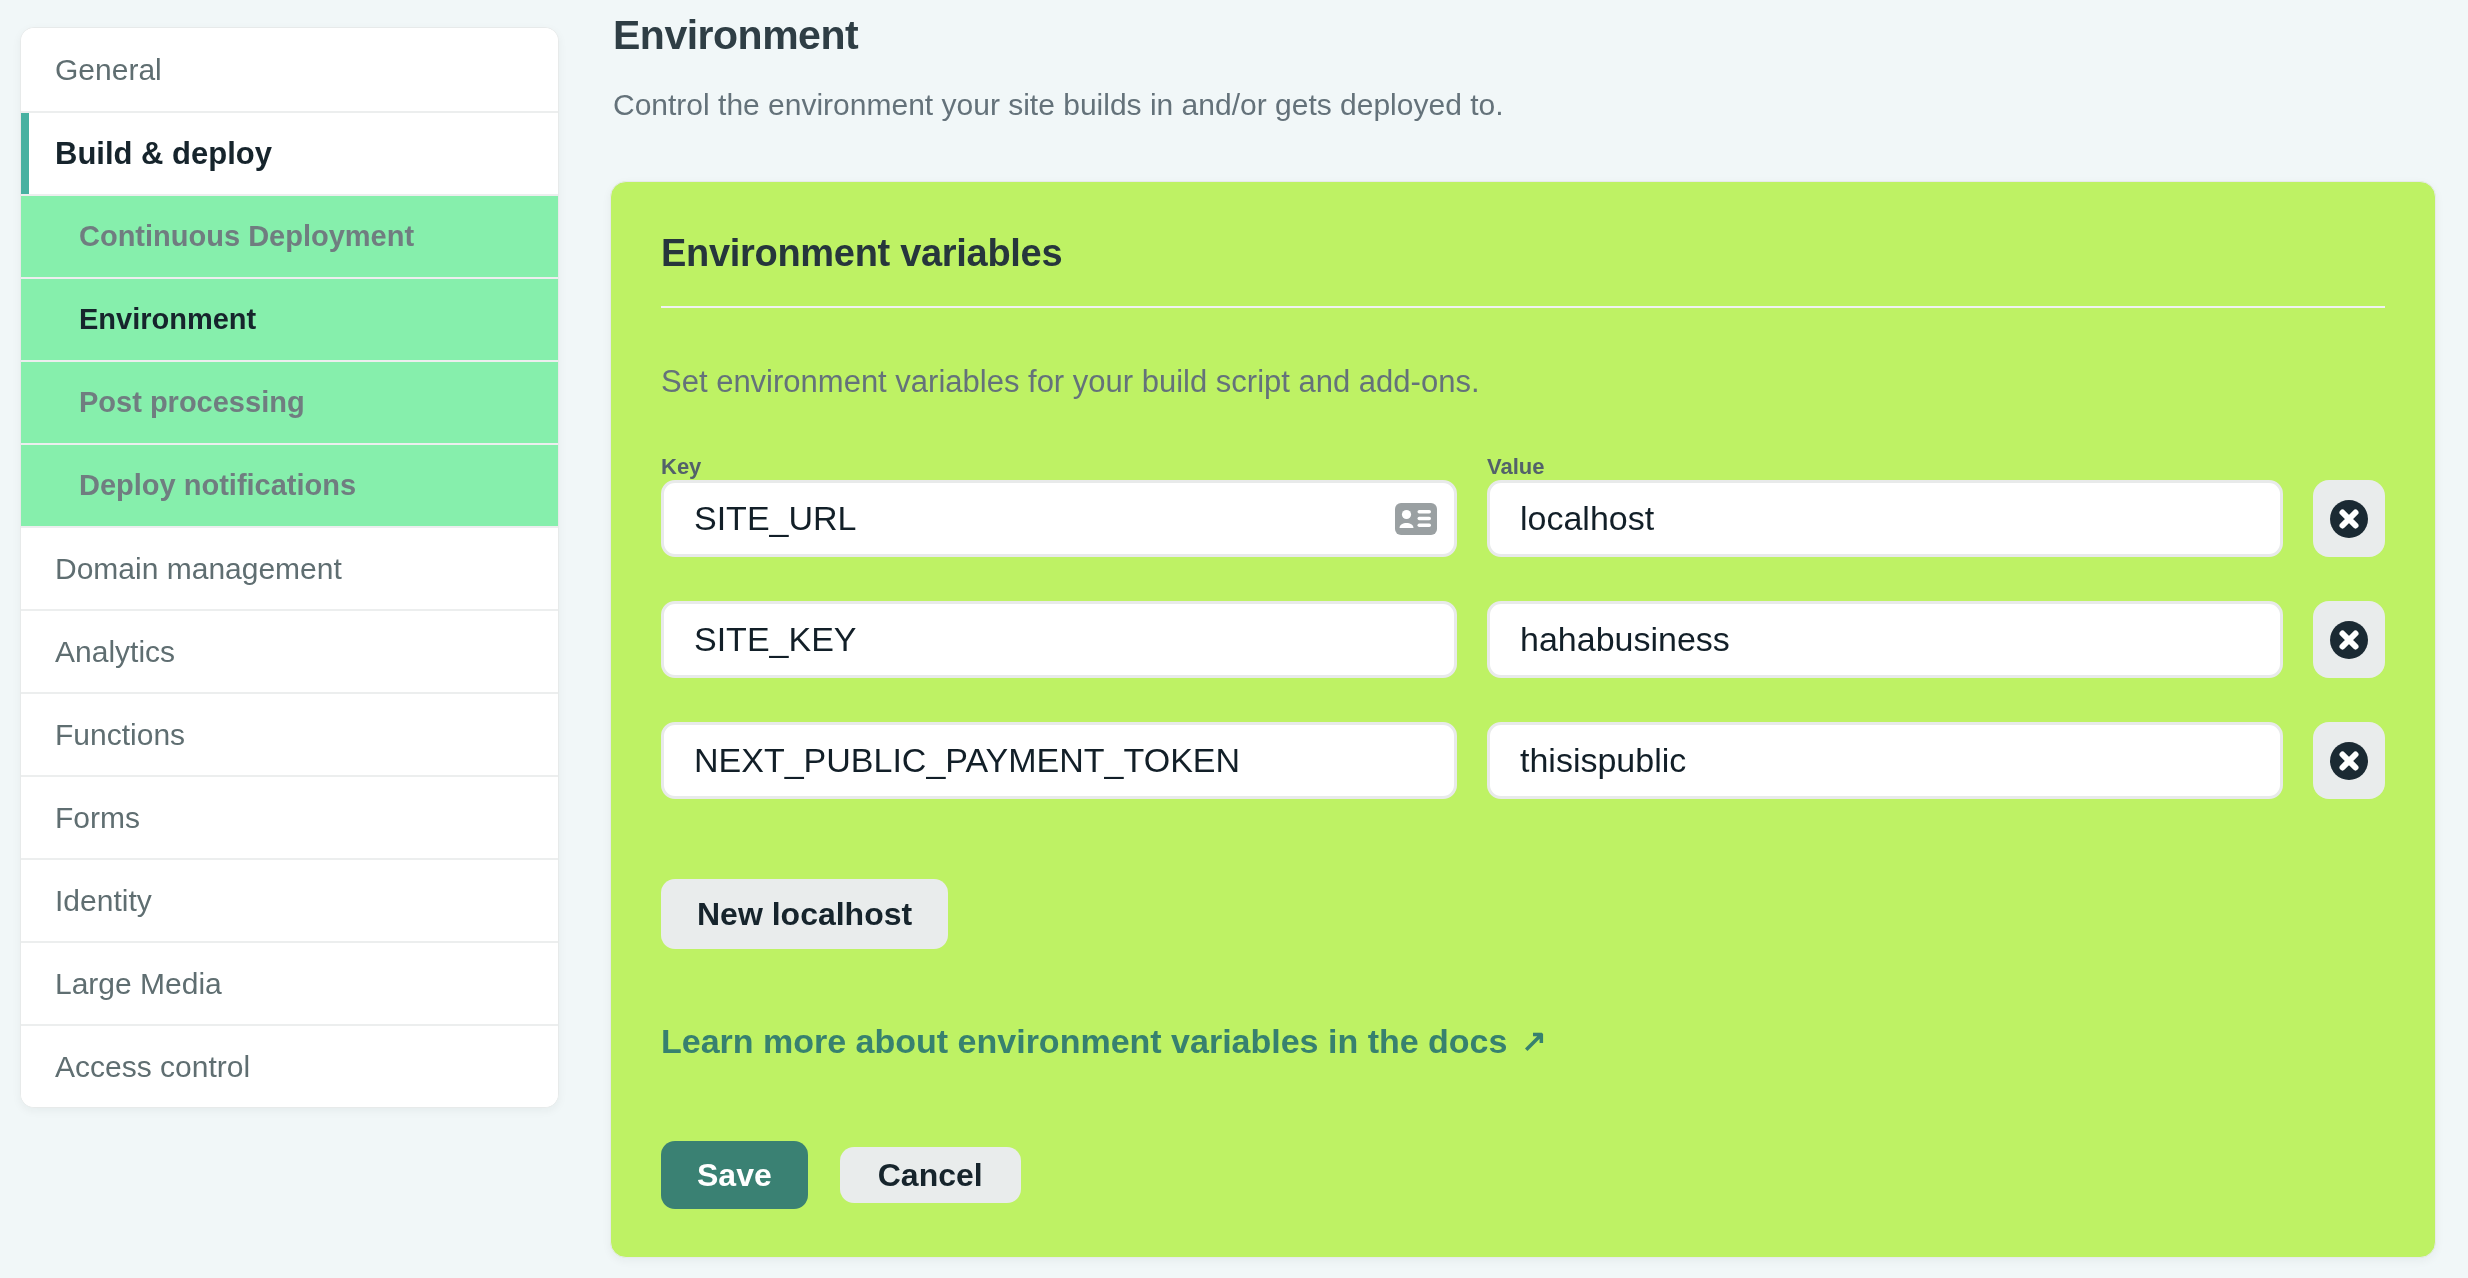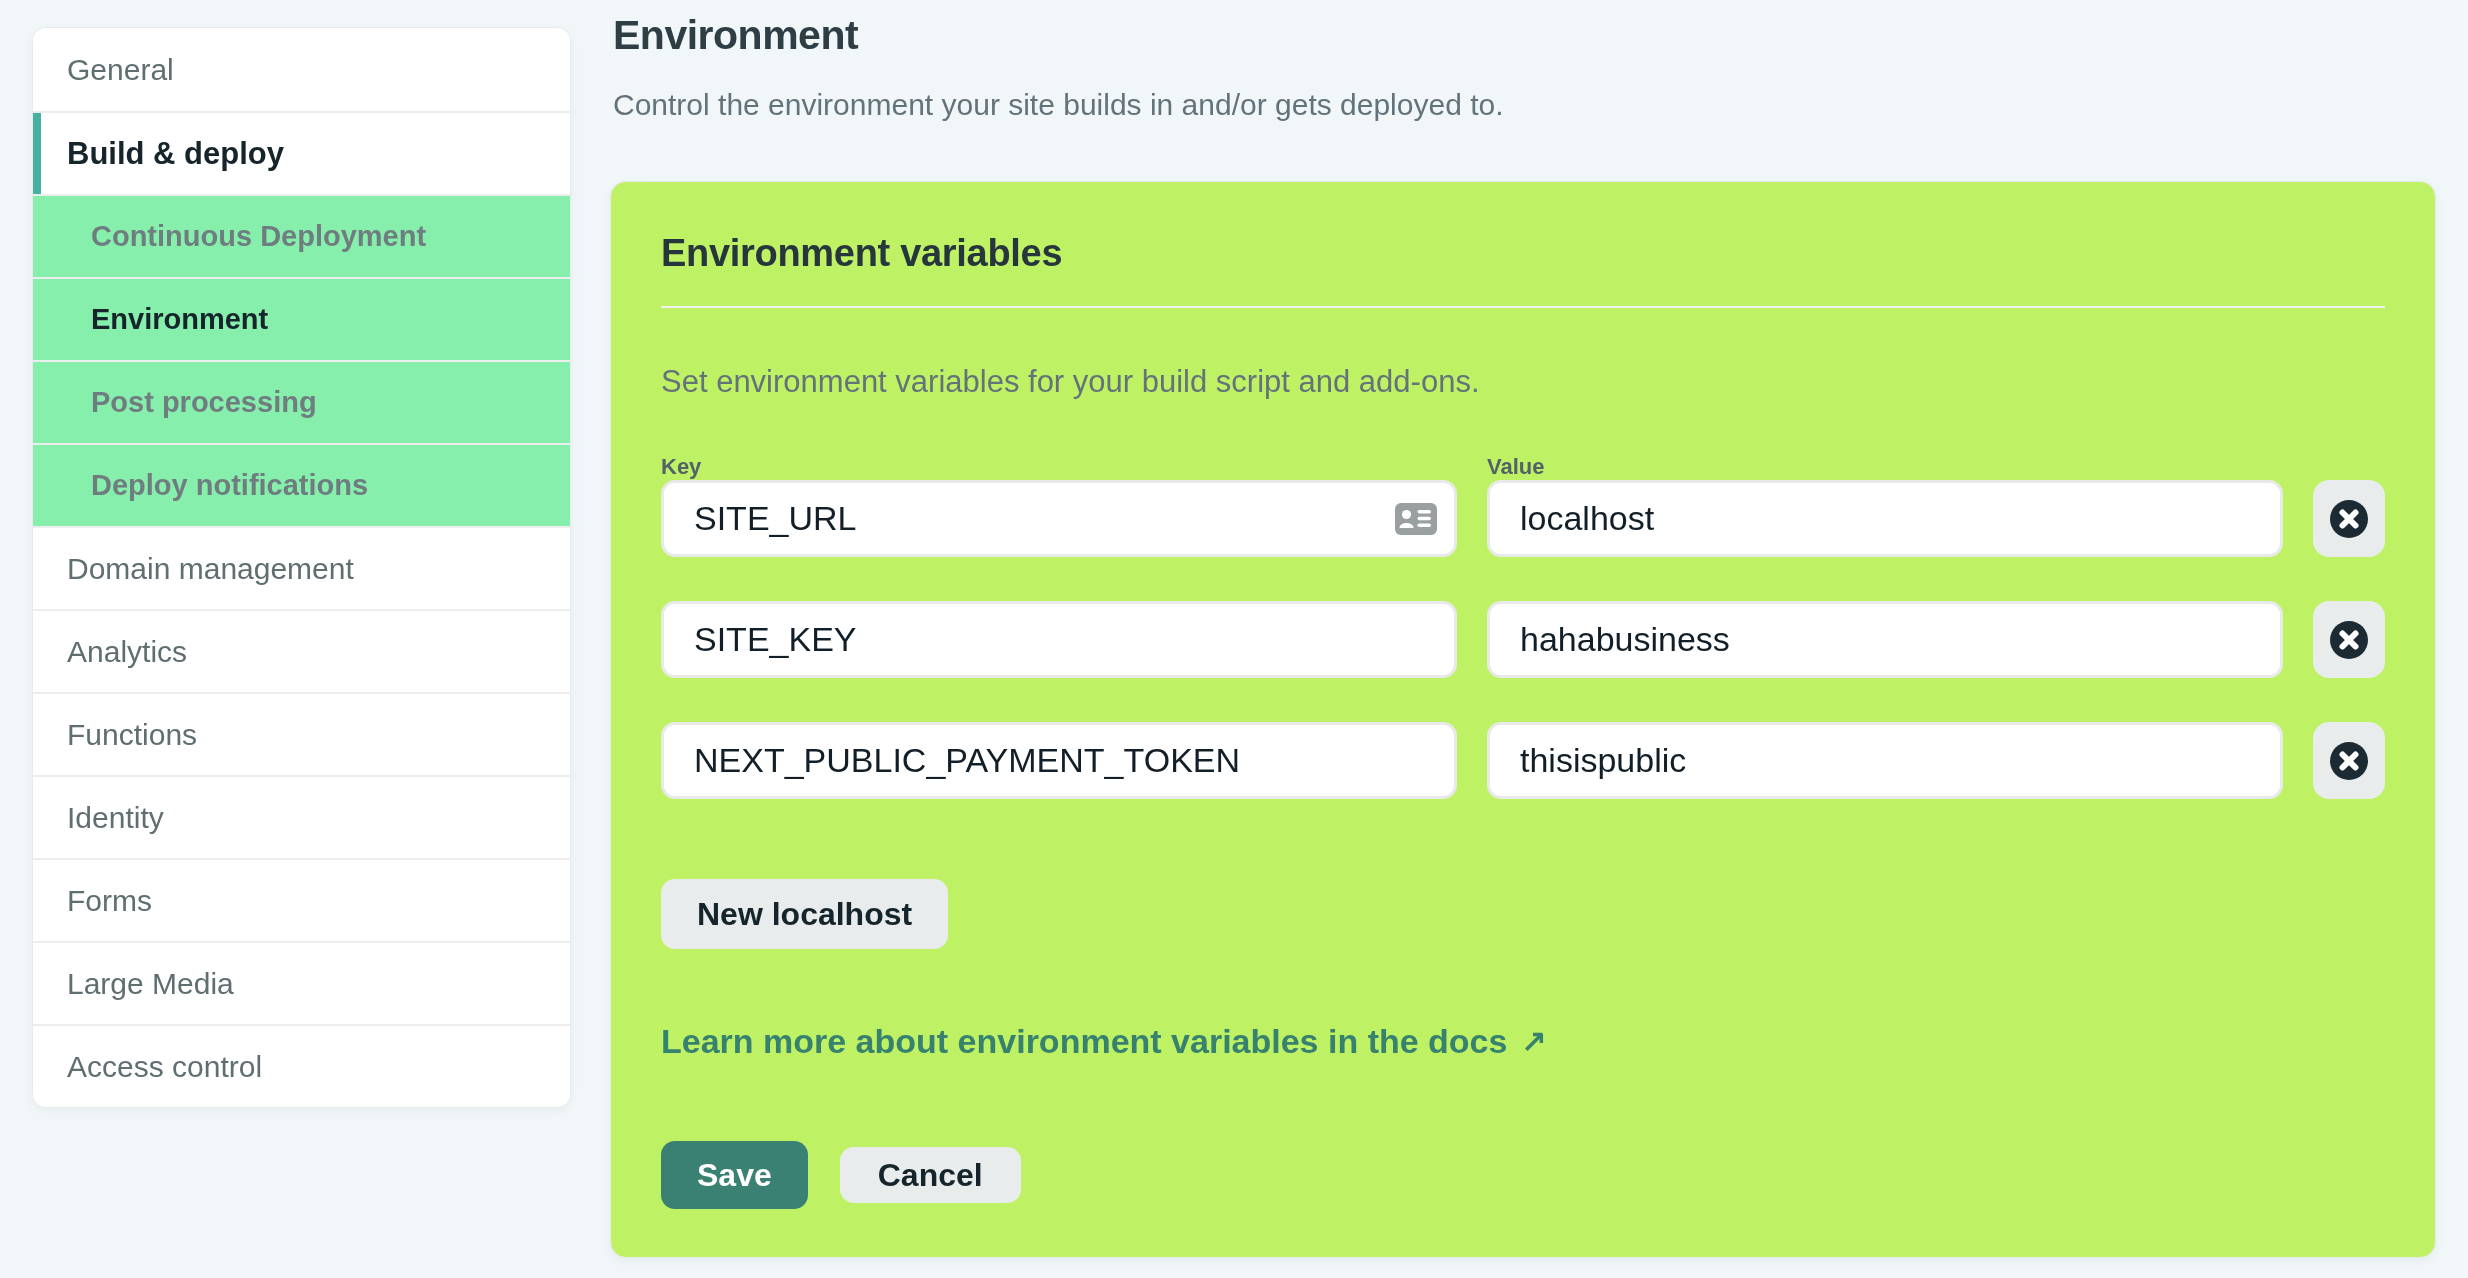--- a/index.html
+++ b/index.html
@@ -22,21 +22,21 @@
   body{
     position:relative;
     background:var(--page-bg);
     font-family:"Liberation Sans", sans-serif;
     overflow:hidden;
     color:var(--ink);
   }
 
   
   .sidebar{
-    position:absolute;left:32px;top:27px;width:539px;
+    position:absolute;left:20px;top:27px;width:539px;
     background:#fff;border:1px solid var(--card-border);
     border-radius:14px;overflow:hidden;
     box-shadow:0 3px 10px rgba(20,40,40,.05);
   }
   .side-item{
     position:relative;height:83px;display:flex;align-items:center;
     padding-left:34px;font-size:30px;font-weight:500;
     color:var(--side-gray);background:#fff;cursor:pointer;
     border-top:2px solid var(--row-sep);
   }
@@ -160,24 +160,24 @@
     <div class="side-item top">
       <span class="side-label">Domain management</span>
     </div>
     <div class="side-item top">
       <span class="side-label">Analytics</span>
     </div>
     <div class="side-item top">
       <span class="side-label">Functions</span>
     </div>
     <div class="side-item top">
+      <span class="side-label">Forms</span>
+    </div>
+    <div class="side-item top">
       <span class="side-label">Identity</span>
-    </div>
-    <div class="side-item top">
-      <span class="side-label">Forms</span>
     </div>
     <div class="side-item top">
       <span class="side-label">Large Media</span>
     </div>
     <div class="side-item top">
       <span class="side-label">Access control</span>
     </div>
 </nav>
 
 <h1 class="main-title">Environment</h1>

